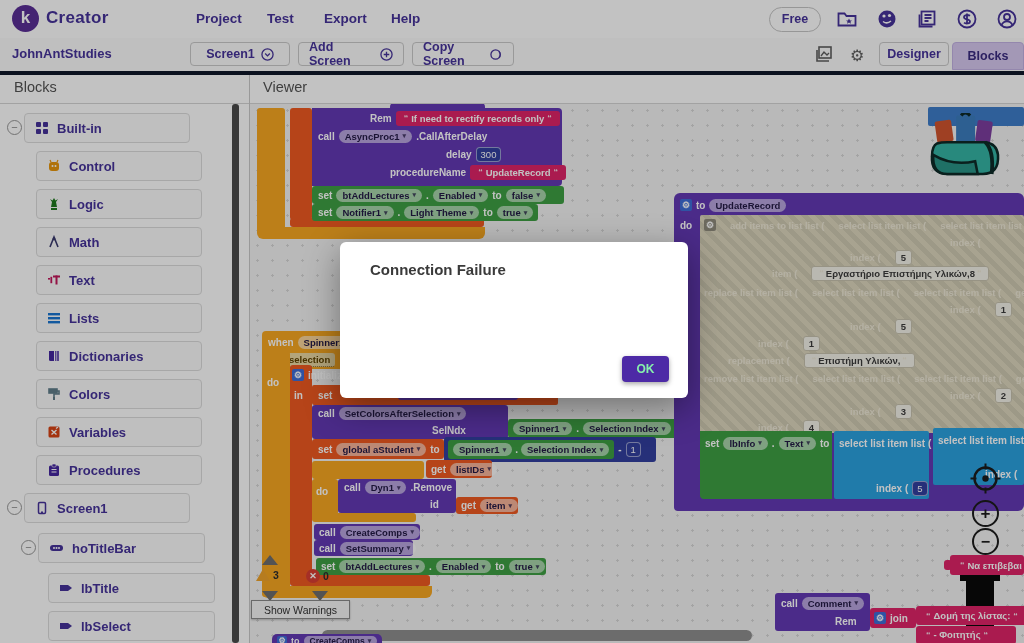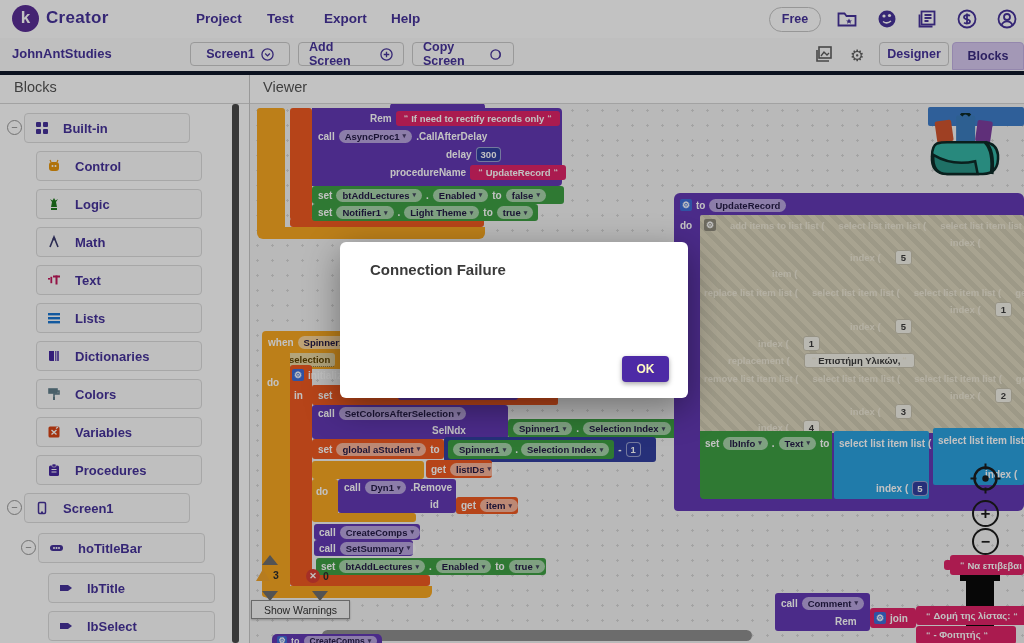--- a/index.html
+++ b/index.html
@@ -23,21 +23,21 @@
   .tbtn.disabled{color:#ABABAB;border-color:#D8D8D8}
   .tbtn.active{background:#D7C8F0;border-color:#C3B2E4;color:#3A2B80;border-radius:4px 4px 0 0;height:28px;top:4px}
   .cico{width:13px;height:13px;flex:0 0 auto}
   .gearchar{font-size:16px;color:#5F5F5F;line-height:22px}
   
   .sidebar{position:absolute;left:0;top:71px;width:249px;height:572px;background:#FFFFFF;z-index:4}
   .panelhead{font-size:14.5px;color:#535353;position:absolute}
   .vline{position:absolute;left:249px;top:71px;width:1px;height:572px;background:#C9C9C9;z-index:4}
   .hhead{position:absolute;left:0;top:0;width:100%;height:32px;border-bottom:1px solid #D5D5D5;background:#fff}
   .tree-item{position:absolute;height:30px;border:1px solid #DCDCDC;border-radius:4px;background:#FBFBFB;
-             display:flex;align-items:center;gap:14px;padding:0 10px;box-sizing:border-box;
+             display:flex;align-items:center;gap:8px;padding:0 10px;box-sizing:border-box;
              font-size:13px;font-weight:bold;color:#46339A;cursor:pointer}
   .collapse{position:absolute;width:15px;height:15px;border:1.5px solid #979797;border-radius:50%;color:#8A8A8A;
             font-size:11px;line-height:13px;text-align:center;box-sizing:border-box;background:#fff}
   .sscroll{position:absolute;left:232px;top:104px;width:7px;height:539px;background:#4A4A4A;border-radius:3px;z-index:5}
   
   .viewerhead{position:absolute;left:250px;top:71px;width:774px;height:32px;background:#fff;border-bottom:1px solid #D5D5D5;z-index:4}
   .canvas{position:absolute;left:250px;top:103px;width:774px;height:540px;overflow:hidden;
           background-color:#F4F4F4;
           background-image:radial-gradient(#D6D6D6 1.2px, transparent 1.3px);
           background-size:15px 15px}
@@ -46,21 +46,21 @@
   .gold{background:#F7A722}.red{background:#EF5A21}.purple{background:#6339B5}
   .green{background:#3FA044}.navy{background:#3240A0}.blue{background:#2BA2E0}.pinkbg{background:#E02468}
   .brow{position:absolute;display:flex;align-items:center;gap:4px;height:18px;
         font-size:10px;font-weight:bold;color:#fff;white-space:nowrap}
   .lchip{background:rgba(255,255,255,.55);color:#231A45;border-radius:8px;padding:0 6px;height:13px;
          display:inline-flex;align-items:center;font-size:9.5px;font-weight:bold}
   .dd::after{content:"▾";font-size:7px;margin-left:3px;opacity:.75}
   .str{background:#E02468;color:#fff;border-radius:3px;padding:0 5px;height:15px;display:inline-flex;align-items:center;font-size:9.5px;font-weight:bold}
   .str::before,.str::after{content:"\201C";color:rgba(255,255,255,.85);font-size:9px;margin:0 3px}
   .nchip{background:#3240A0;color:#fff;border:1.5px solid rgba(255,255,255,.5);border-radius:4px;padding:0 4px;height:13px;
-         display:inline-flex;align-items:center;font-size:9.5px;font-weight:bold}
+         display:inline-flex;align-items:center;font-size:9.5px;font-weight:normal}
   .pchip{background:#EBD9A4;color:#5F4300;border-radius:3px;padding:0 5px;height:13px;display:inline-flex;align-items:center;
          font-size:9.5px;font-weight:bold;border-bottom:1px dotted #8a6d2f}
   .gear{width:12px;height:12px;background:#3E6ED8;border-radius:2px;color:#fff;font-size:9px;line-height:12px;text-align:center;flex:0 0 auto}
   .gear::before{content:"\2699"}
   .hatch{background:repeating-linear-gradient(45deg,#DDD6BE 0 5px,#CFC9B2 5px 10px);border-radius:2px}
   .hrow{position:absolute;display:flex;align-items:center;gap:14px;height:16px;white-space:nowrap;
         font-size:9.5px;font-weight:bold;color:#EDE8D6}
   .wchip{background:#F4F2E9;color:#3C3C3C;border:1px solid #C7C2AE;border-radius:3px;padding:0 5px;height:13px;
          display:inline-flex;align-items:center;font-size:9.5px;font-weight:bold}
   .qq::before,.qq::after{content:"\201C";color:#EDE8D6;font-size:9px;margin:0 2px}
@@ -75,21 +75,21 @@
   
   .zctl{position:absolute;border-radius:50%;border:2.2px solid #1C1C1C;background:transparent;display:flex;align-items:center;justify-content:center;box-sizing:border-box}
   .zctl.plus::before{content:"+";font-size:17px;color:#1C1C1C;font-weight:bold;line-height:1}
   .zctl.minus::before{content:"\2212";font-size:16px;color:#1C1C1C;font-weight:bold;line-height:1}
   
   .overlay{position:absolute;left:0;top:0;width:1024px;height:643px;background:rgba(0,0,0,.24);z-index:50}
   .modal{position:absolute;left:340px;top:242px;width:348px;height:156px;background:#fff;border-radius:6px;z-index:60;
          box-shadow:0 10px 35px rgba(0,0,0,.4)}
   .modal h3{margin:0;position:absolute;left:30px;top:19px;font-size:15px;color:#3A3A3A;font-weight:bold}
   .modal p{margin:0;position:absolute;left:30px;top:55px;font-size:12px;color:#555}
-  .okbtn{position:absolute;left:282px;top:114px;width:47px;height:26px;background:#4D2AA6;color:#fef9c3;border:none;border-radius:4px;
+  .okbtn{position:absolute;left:282px;top:114px;width:47px;height:26px;background:#4D2AA6;color:#86efac;border:none;border-radius:4px;
          font-size:12px;font-weight:bold;font-family:"Liberation Sans",sans-serif;box-shadow:0 2px 5px rgba(0,0,0,.35);cursor:pointer}
   .graypill{background:#8F8F8F;border-radius:6px}
   svg{display:block}
 </style>
 </head>
 <body>
 
 <div class="navbar">
   <div class="logo-circle">k</div>
   <div class="brand">Creator</div>
@@ -542,20 +542,21 @@
     </div>
     <div class="hrow" style="left:700px;top:131px">
         <span>index  (</span>
       </div>
     <div class="hrow" style="left:600px;top:146px">
         <span>index  (</span>
         <span class="wchip">5</span>
       </div>
     <div class="hrow" style="left:522px;top:162px">
         <span>item  (</span>
+        <span class="wchip qq">Εργαστήριο Επιστήμης Υλικών,8</span>
       </div>
     <div class="hrow" style="left:454px;top:181px">
       <span>replace list item   list  (</span>
         <span>select list item   list  (</span>
         <span>select list item   list  (</span>
       <span>get</span>
     </div>
     <div class="hrow" style="left:700px;top:198px">
         <span>index  (</span>
         <span class="wchip">1</span>

